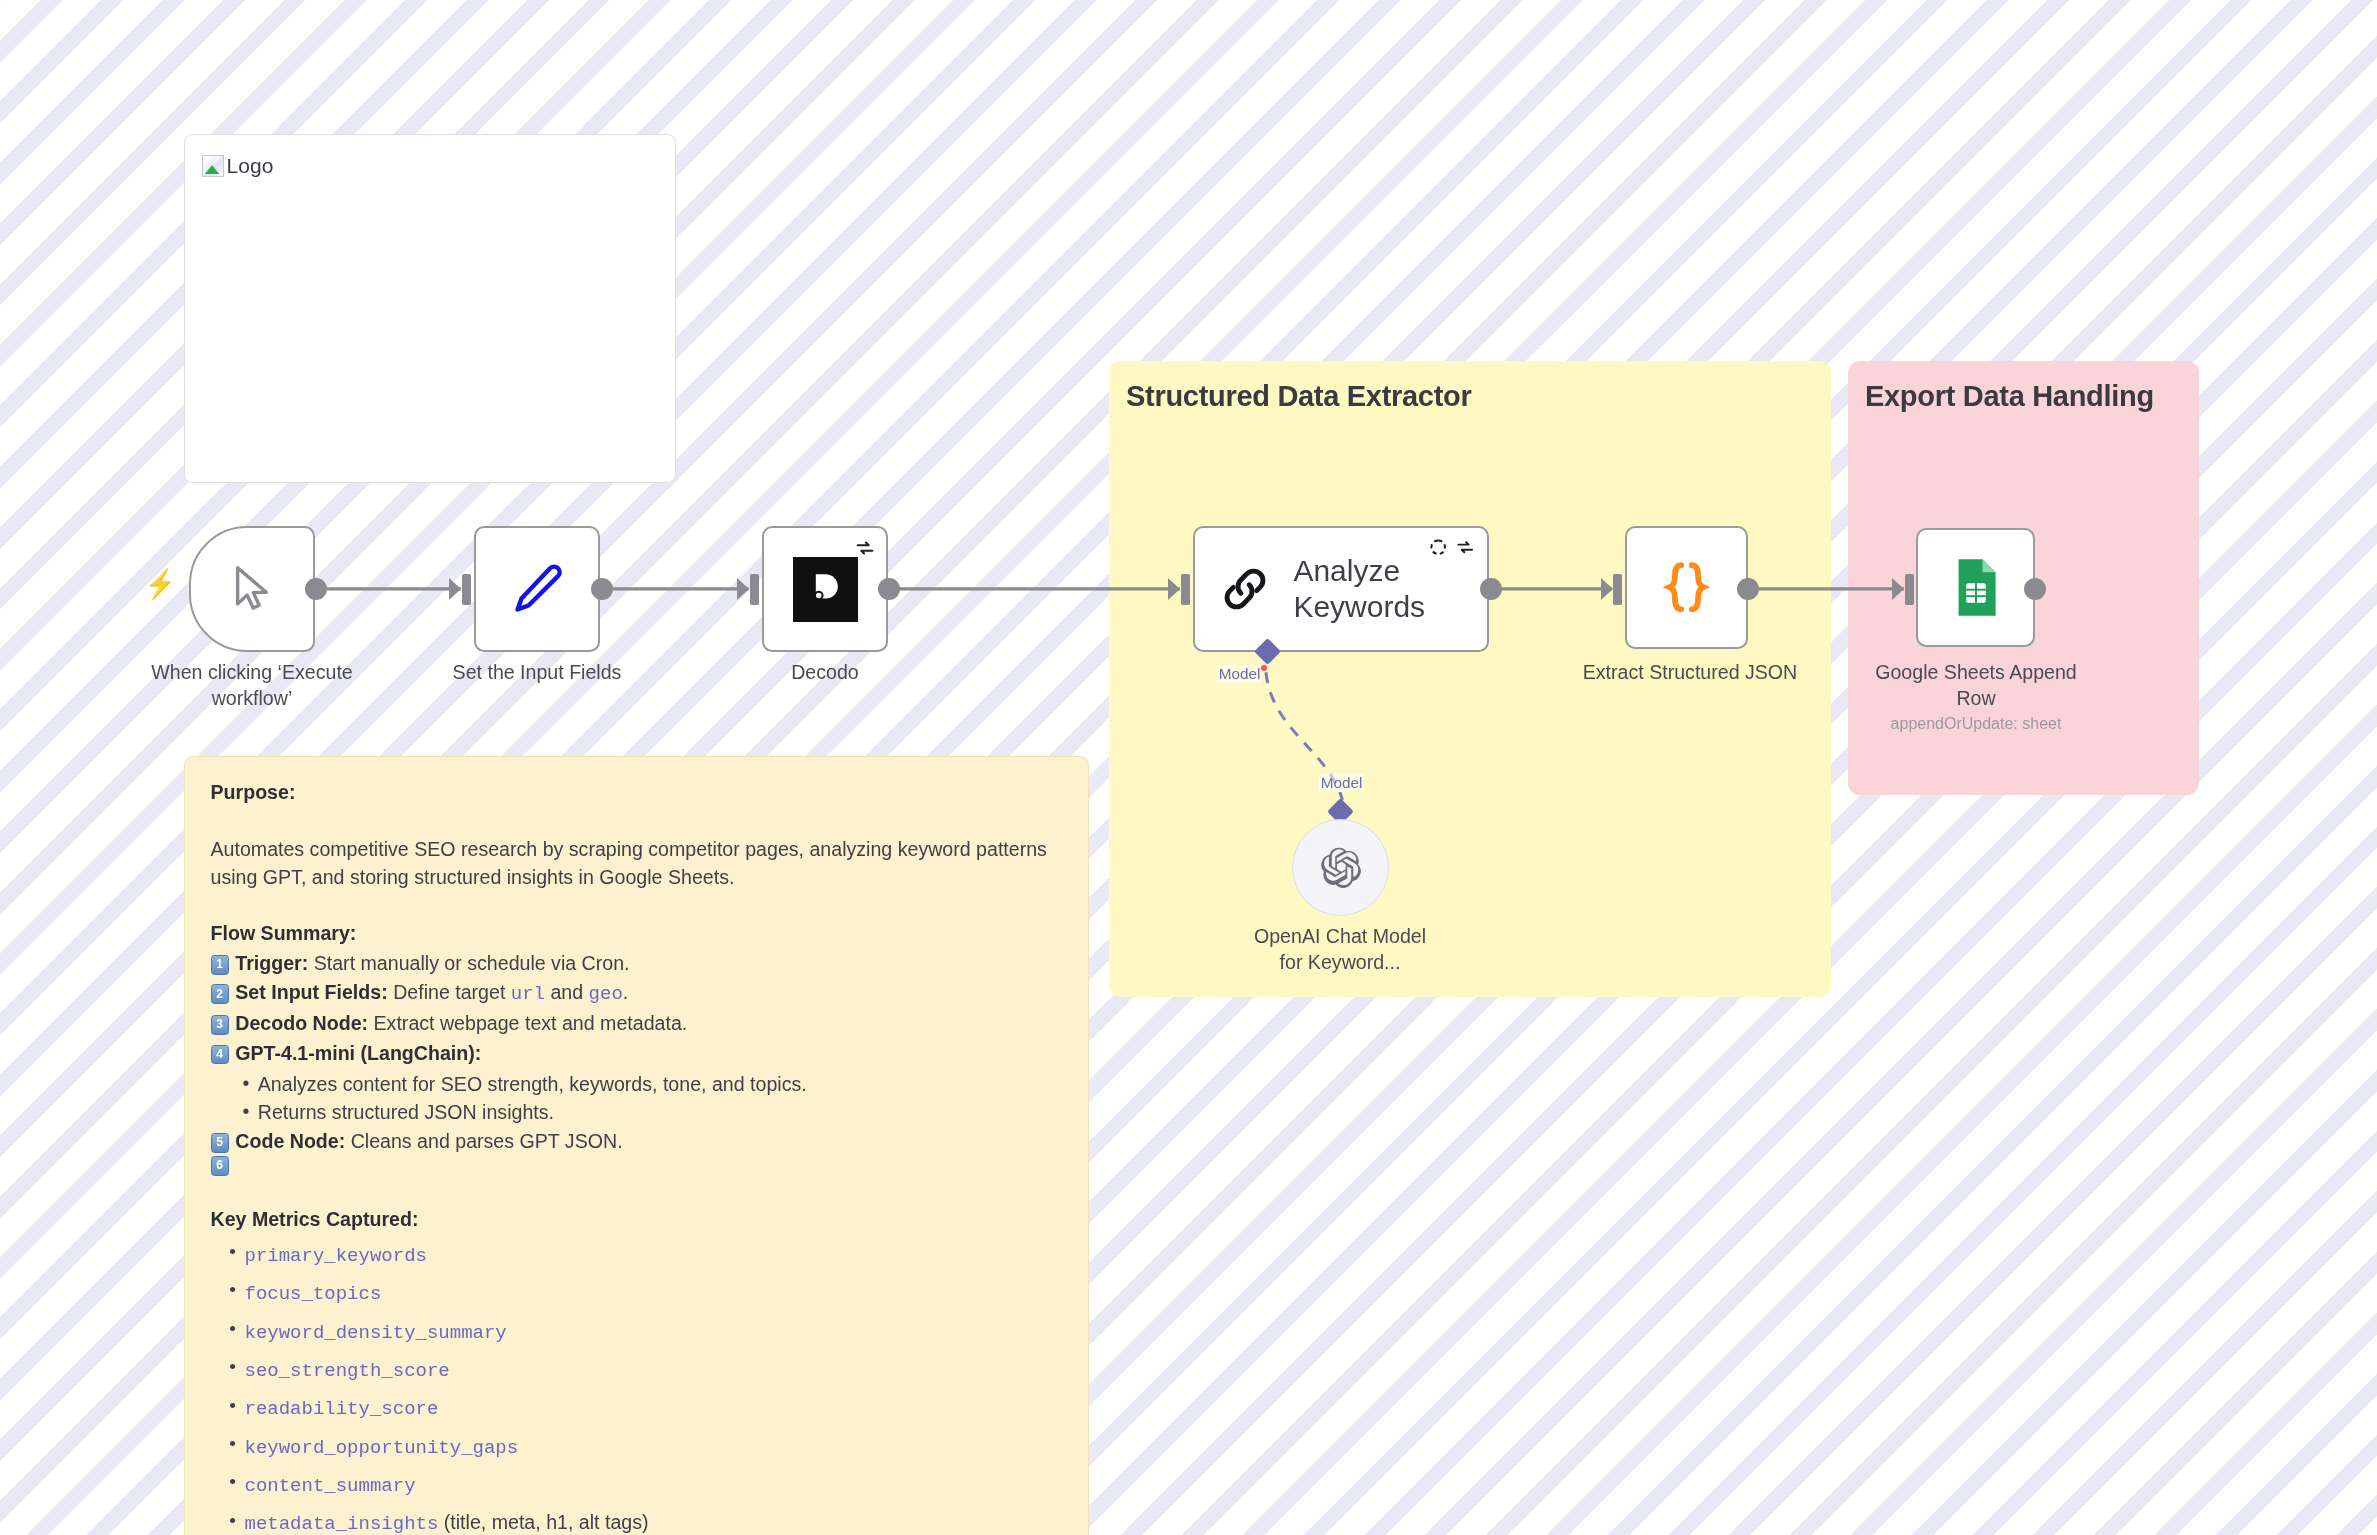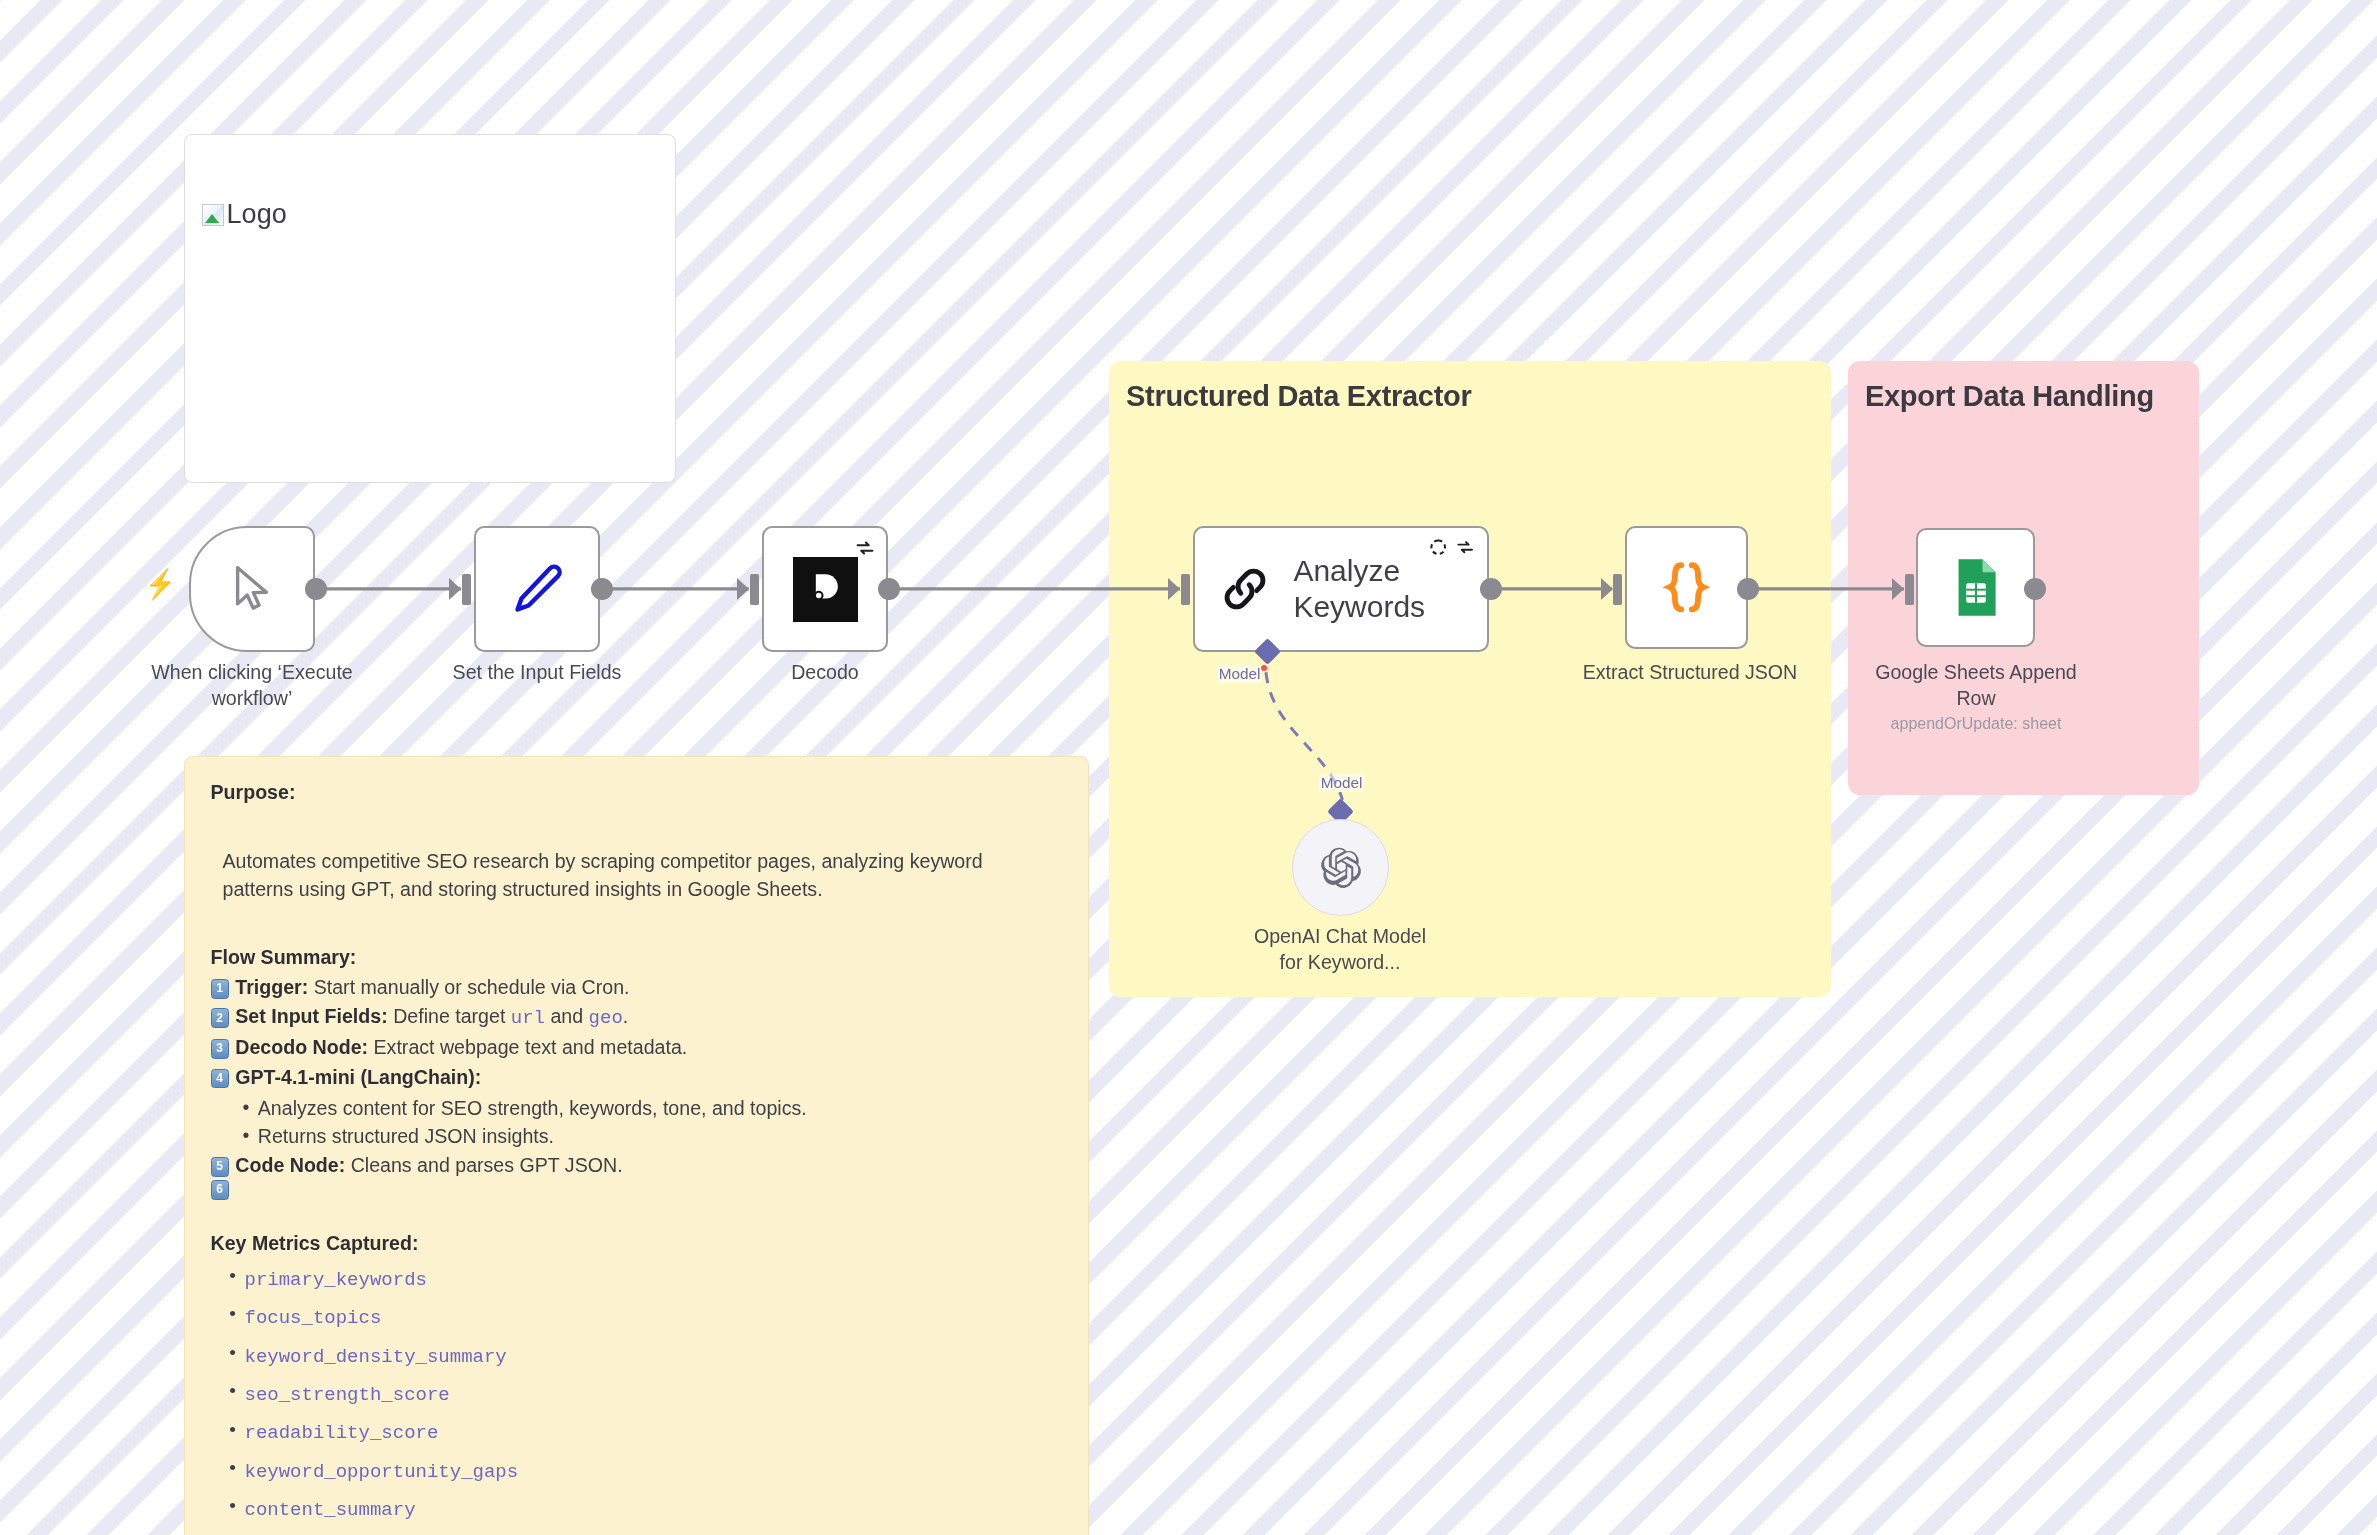--- a/index.html
+++ b/index.html
@@ -209,21 +209,21 @@
   #note-logo {
     left: 184px; top: 134px;
     width: 492px; height: 349px;
     background: #ffffff;
     border: 0.9px solid #dcdce2;
   }
   #note-logo .logo-row {
     position: absolute;
     left: 17px; top: 19px;
     display: flex; align-items: center; gap: 2.6px;
-    font-size: 27px; color: #3c3c44; margin-top: 45px;
+    font-size: 21px; color: #3c3c44;
   }
   .broken-img {
     width: 22px; height: 22px;
     background: linear-gradient(135deg,#ffffff 0%,#eef3fb 45%,#d8e6f7 55%,#ffffff 100%);
     border: 0.9px solid #c8c8d0;
     position: relative;
     display: inline-block;
   }
   .broken-img::after {
     content: "";
@@ -253,21 +253,21 @@
     font-size: 19.6px;
     color: #3f3f46;
     line-height: 1.42;
   }
   #note-purpose h4 {
     font-size: 19.6px;
     font-weight: bold;
     color: #2e2e34;
     margin: 0;
   }
-  #note-purpose p { margin: 12px; }
+  #note-purpose p { margin: 0; }
   .spacer-md { height: 29px; }
 
   .flow-line {
     display: flex;
     align-items: baseline;
     gap: 6.8px;
     margin-top: 1.7px;
   }
   .keycap {
     display: inline-flex;

